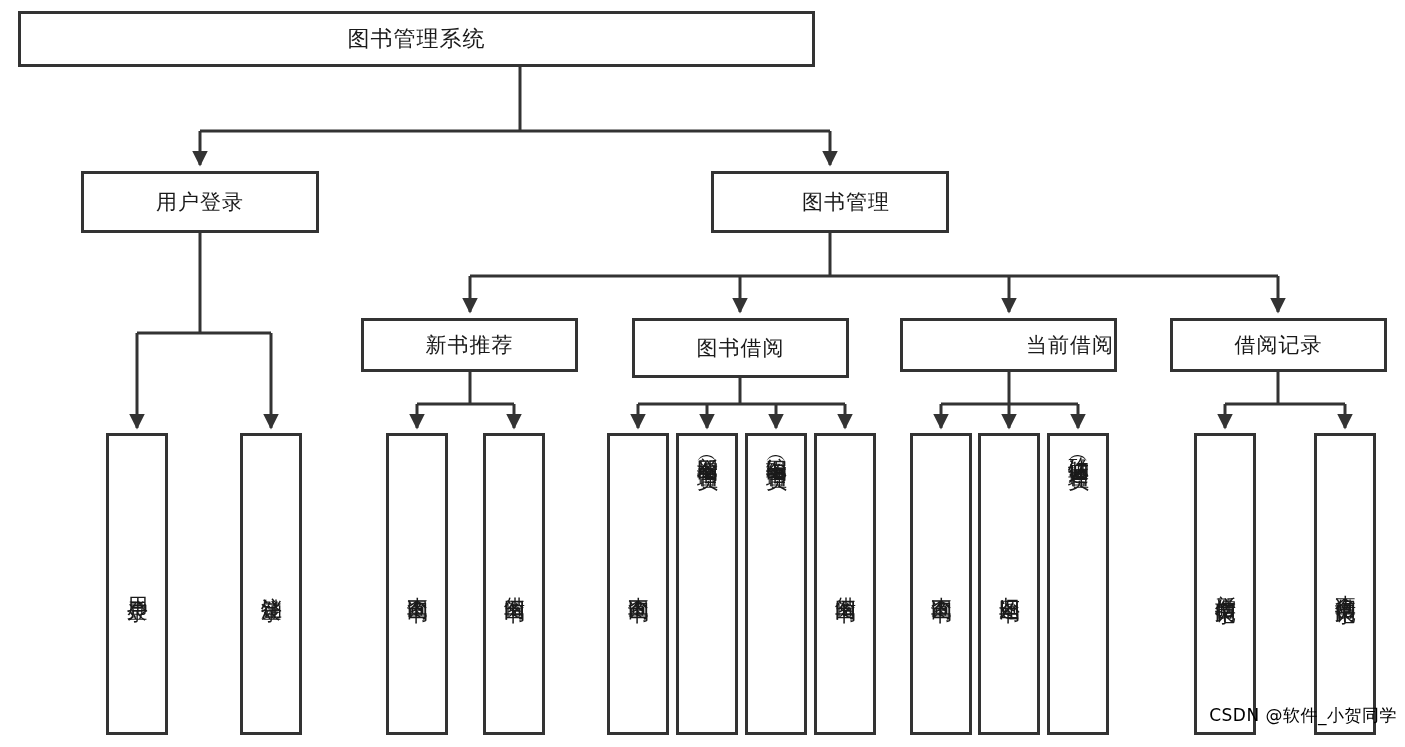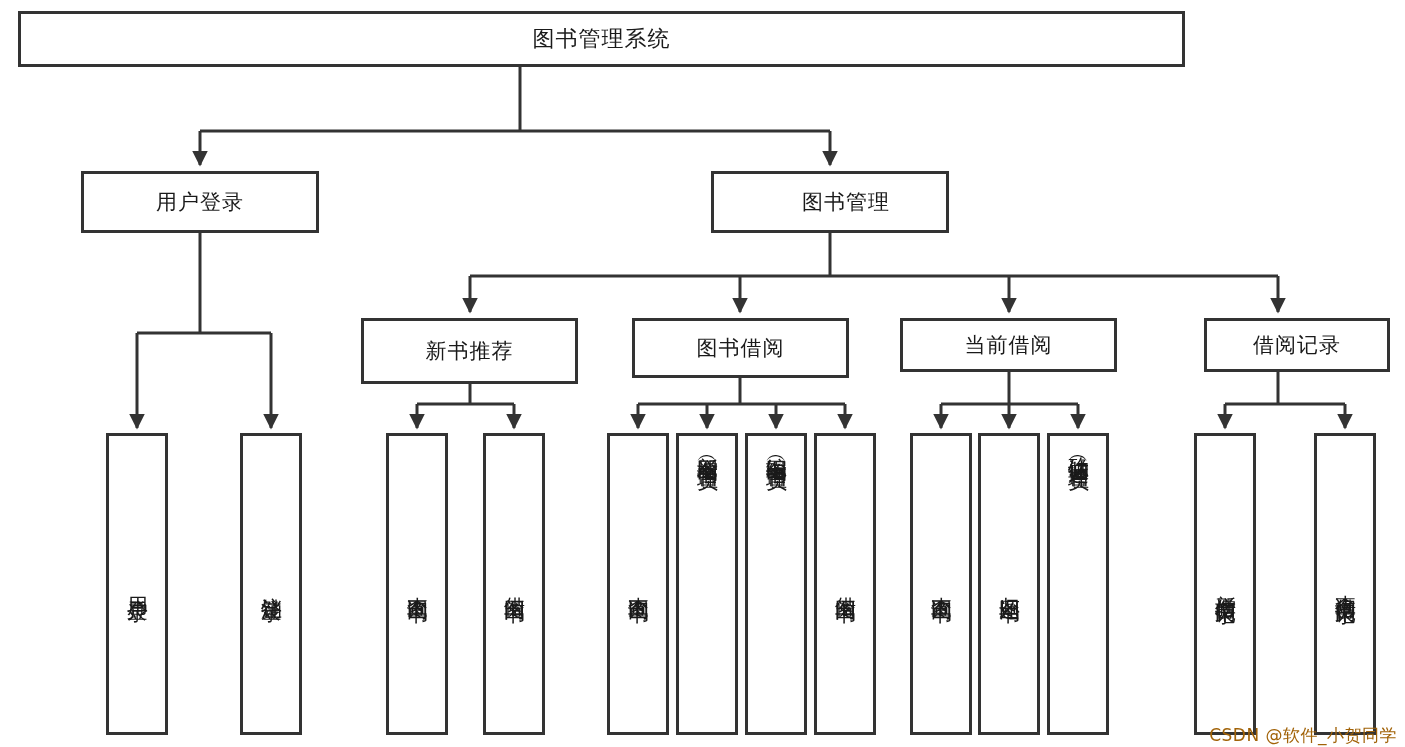--- a/index.html
+++ b/index.html
@@ -66,23 +66,23 @@
     white-space: nowrap;
   }
   
   .node.v.mid {
     align-items: center;
     padding-top: 0;
   }
   #watermark {
     position: absolute;
     right: 8px;
-    bottom: 0;
+    bottom: 20px;
     font-size: 17px;
-    color: #a16207;
+    color: #000000;
     letter-spacing: 0.5px;
     white-space: nowrap;
   }
 </style>
 </head>
 <body>
 
 <div id="canvas">
 
   <svg id="edges" viewBox="0 0 1405 747" width="1405" height="747" aria-hidden="true">
@@ -128,41 +128,41 @@
       <path d="M 1009 404 L 1009 428" marker-end="url(#arrow)"></path>
       <path d="M 1078 404 L 1078 428" marker-end="url(#arrow)"></path>
 
       <path d="M 1278 372 L 1278 404"></path>
       <path d="M 1225 404 L 1345 404"></path>
       <path d="M 1225 404 L 1225 428" marker-end="url(#arrow)"></path>
       <path d="M 1345 404 L 1345 428" marker-end="url(#arrow)"></path>
     </g>
   </svg>
 
-  <div class="node h root" style="left:18px; top:11px; width:1167px; height:56px;">
+  <div class="node h root" style="left:18px; top:11px; width:797px; height:56px;">
     <span class="label">图书管理系统</span>
   </div>
 
   <div class="node h" style="left:81px; top:171px; width:238px; height:62px;">
     <span class="label">用户登录</span>
   </div>
   <div class="node h" style="left:711px; top:171px; width:238px; height:62px;padding-left:32px;">
     <span class="label">图书管理</span>
   </div>
 
-  <div class="node h" style="left:361px; top:318px; width:217px; height:66px;align-items:center;">
+  <div class="node h" style="left:361px; top:318px; width:217px; height:54px;align-items:center;">
     <span class="label">新书推荐</span>
   </div>
   <div class="node h" style="left:632px; top:318px; width:217px; height:60px;">
     <span class="label">图书借阅</span>
   </div>
-  <div class="node h" style="left:900px; top:318px; width:217px; height:54px;">
+  <div class="node h" style="left:900px; top:318px; width:217px; height:54px;justify-content:flex-end;">
     <span class="label">当前借阅</span>
   </div>
-  <div class="node h" style="left:1204px; top:318px; width:186px; height:54px;">
+  <div class="node h" style="left:1170px; top:318px; width:217px; height:54px;">
     <span class="label">借阅记录</span>
   </div>
 
   <div class="node v mid" style="left:106px; top:433px; width:62px; height:302px;">
     <span class="label">用户登录</span>
   </div>
   <div class="node v mid" style="left:240px; top:433px; width:62px; height:302px;">
     <span class="label">注销登录</span>
   </div>
 

